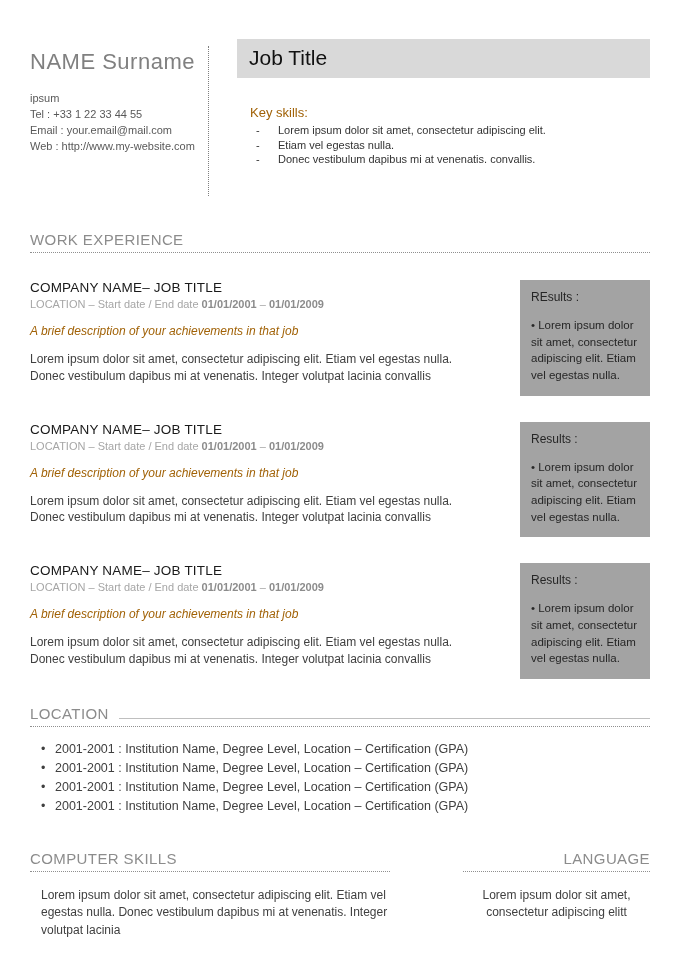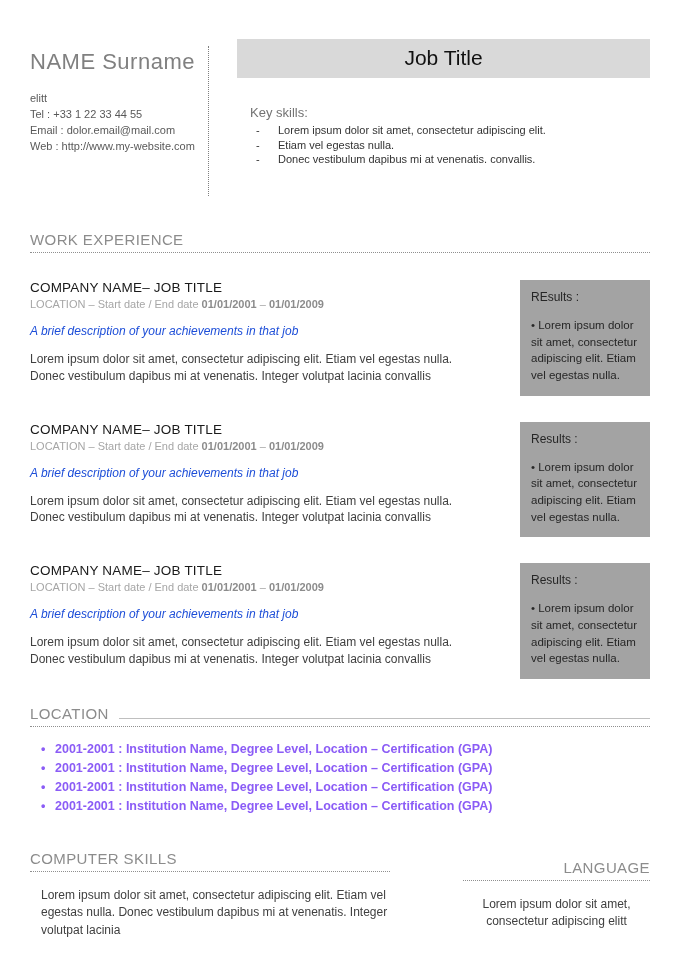--- a/index.html
+++ b/index.html
@@ -11,80 +11,80 @@
   }
 
   
   .top { display: flex; padding: 39px 31px 0 30px; }
   .top-left { width: 178px; flex: 0 0 178px; }
   .name { font-size: 22px; color: #808080; letter-spacing: 0.5px; margin-top: 10px; }
   .contact { margin-top: 15px; font-size: 11px; color: #595959; line-height: 16px; }
   .vdivider { width: 0; border-left: 1px dotted #7f7f7f; height: 150px; margin-top: 7px; }
   .top-right { flex: 1; padding-left: 28px; }
   .job-banner { background: #d9d9d9; padding: 7px 12px 8px 12px; }
-  .job-title { font-size: 21px; color: #111111; text-align: center; }
+  .job-title { font-size: 21px; color: #111111; }
   .key-skills { margin-top: 27px; padding-left: 13px; }
-  .key-skills-label { font-size: 13px; color: #737373; }
+  .key-skills-label { font-size: 13px; color: #a16207; }
   .key-skills-list { list-style: none; margin-top: 3px; }
   .key-skills-list li { display: flex; font-size: 11px; color: #333333; line-height: 14.5px; }
   .ks-dash { width: 28px; flex: 0 0 28px; padding-left: 6px; }
   .ks-dash::before { content: "-"; }
 
   
   .sections { padding: 0 31px 0 30px; }
   .sec-h { display: flex; align-items: flex-end; padding-bottom: 4px; border-bottom: 1px dotted #8f8f8f; }
   .sec-title { font-size: 15px; color: #8c8c8c; letter-spacing: 0.4px; white-space: nowrap; }
   .sec-tail { flex: 1; border-bottom: 1px solid #bfbfbf; margin: 0 0 3px 10px; }
 
   
   .work-header { margin-top: 35px; }
   .entries { margin-top: 27px; }
   .entry { display: flex; margin-bottom: 26px; }
   .entry-left { flex: 1; padding-right: 14px; }
   .company { font-size: 13.5px; color: #1a1a1a; letter-spacing: 0.2px; }
   .location { font-size: 11px; color: #a6a6a6; margin-top: 3px; }
   .date-bold { font-weight: bold; color: #8c8c8c; }
-  .summary { font-style: italic; font-size: 12px; color: #1d4ed8; margin-top: 14px; }
+  .summary { font-style: italic; font-size: 12px; color: #a16207; margin-top: 14px; }
   .desc { font-size: 12px; color: #404040; margin-top: 13px; line-height: 1.4; max-width: 452px; }
   .results-box { flex: 0 0 130px; background: #a3a3a3; padding: 10px 11px 12px 11px; align-self: flex-start; color: #262626; }
   .results-label { font-size: 12px; }
   .results-text { margin-top: 13px; font-size: 11.5px; line-height: 1.45; }
 
   
   .education-header { margin-top: 0; }
   .education-list { list-style: none; margin-top: 13px; padding-left: 11px; }
-  .education-list li { display: flex; font-size: 12.5px; font-weight: 700; color: #8b5cf6; line-height: 19px; }
+  .education-list li { display: flex; font-size: 12.5px; font-weight: 400; color: #404040; line-height: 19px; }
   .edu-bullet { width: 14px; flex: 0 0 14px; }
   .edu-bullet::before { content: "\2022"; }
 
   
-  .two-col { display: flex; margin-top: 34px; align-items: center; }
+  .two-col { display: flex; margin-top: 34px; }
   .skills-col { width: 360px; flex: 0 0 360px; }
   .col-gap { flex: 1; }
   .lang-col { width: 187px; flex: 0 0 187px; }
   .lang-header .sec-title { margin-left: auto; }
   .col-text { margin-top: 15px; font-size: 12px; line-height: 1.45; color: #404040; }
   .skills-text { padding-left: 11px; }
   .lang-text { text-align: center; }
 
   
   .others-header { margin-top: 21px; }
 </style>
 </head>
 <body>
 
 <div class="page">
 
   <div class="top">
     <div class="top-left">
       <div class="name">NAME Surname</div>
       <div class="contact">
-        <div>elitt</div>
+        <div>ipsum</div>
         <div>Tel : +33 1 22 33 44 55</div>
-        <div>Email : dolor.email@mail.com</div>
+        <div>Email : your.email@mail.com</div>
         <div>Web : http://www.my-website.com</div>
       </div>
     </div>
     <div class="vdivider"></div>
     <div class="top-right">
       <div class="job-banner">
         <div class="job-title">Job Title</div>
       </div>
       <div class="key-skills">
         <div class="key-skills-label">Key skills:</div>

